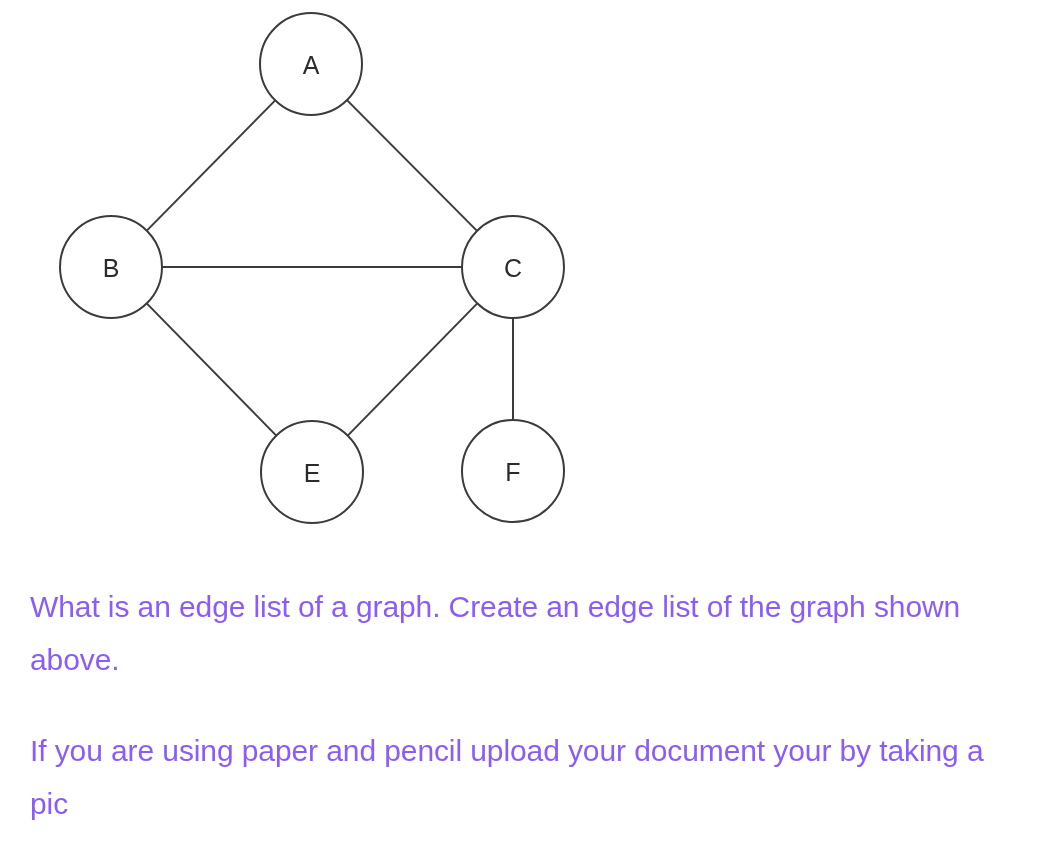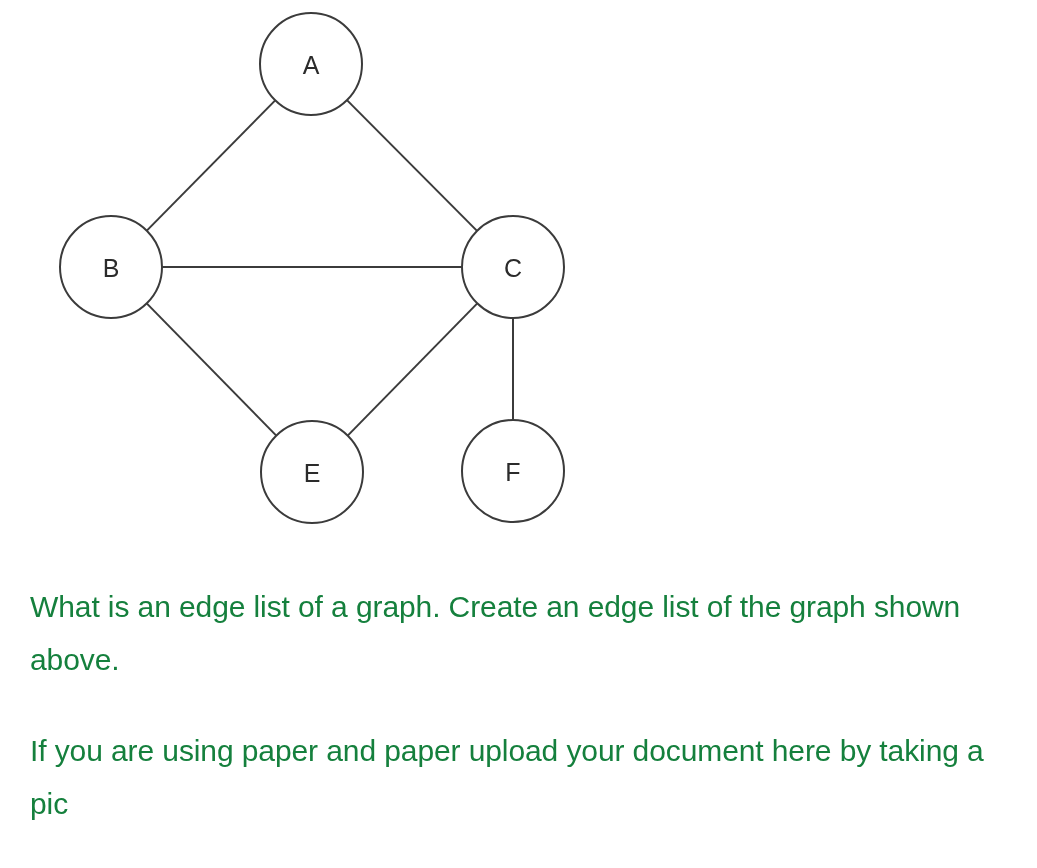--- a/index.html
+++ b/index.html
@@ -53,21 +53,21 @@
     position: absolute;
     left: 30px;
     top: 580px;
     width: 980px;
   }
   .question-paragraph {
     margin: 0 0 38px 0;
     font-family: "Liberation Sans", sans-serif;
     font-size: 30px;
     line-height: 53px;
-    color: #15803d;
+    color: #8b5cf6;
     font-weight: 400;
     letter-spacing: -0.1px;
   }
   .question-paragraph:last-child {
     margin-bottom: 0;
   }
 </style>
 </head>
 <body>
 
@@ -101,14 +101,14 @@
         <g>
           <circle cx="513" cy="471" r="51" class="graph-node-circle" fill="#ffffff" stroke="#3b3b3b"></circle>
           <text x="513" y="472" class="graph-node-label" fill="#2b2b2b">F</text>
         </g>
       </g>
   </svg>
 </div>
 
 <div id="question-body">
   <p class="question-paragraph">What is an edge list of a graph. Create an edge list of the graph shown above.</p>
-  <p class="question-paragraph">If you are using paper and paper upload your document here by taking a pic</p>
+  <p class="question-paragraph">If you are using paper and pencil upload your document your by taking a pic</p>
 </div>
 
 </body></html>

